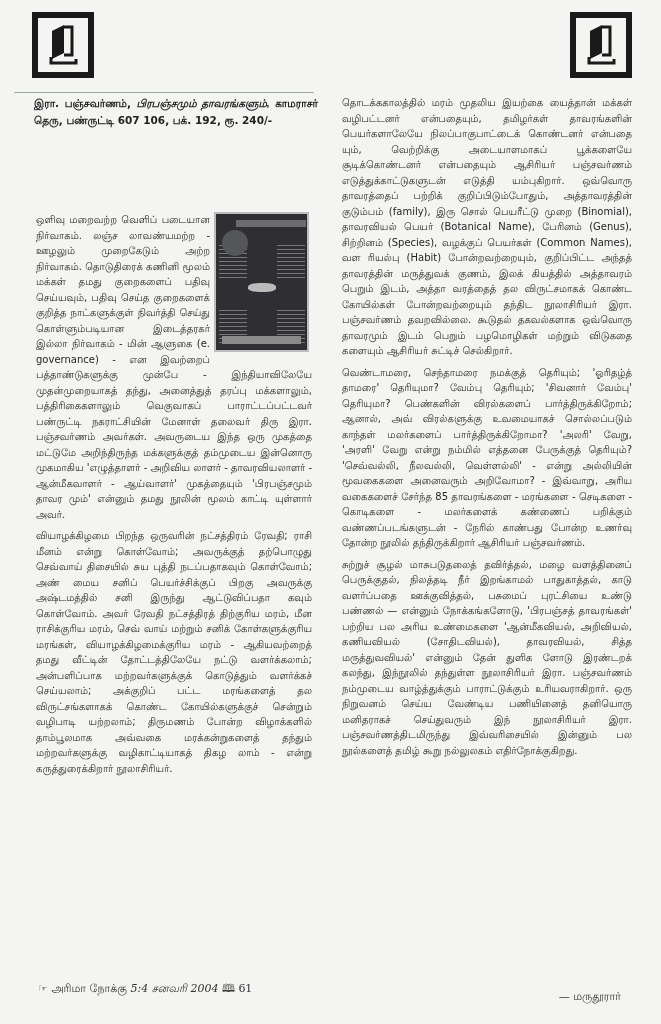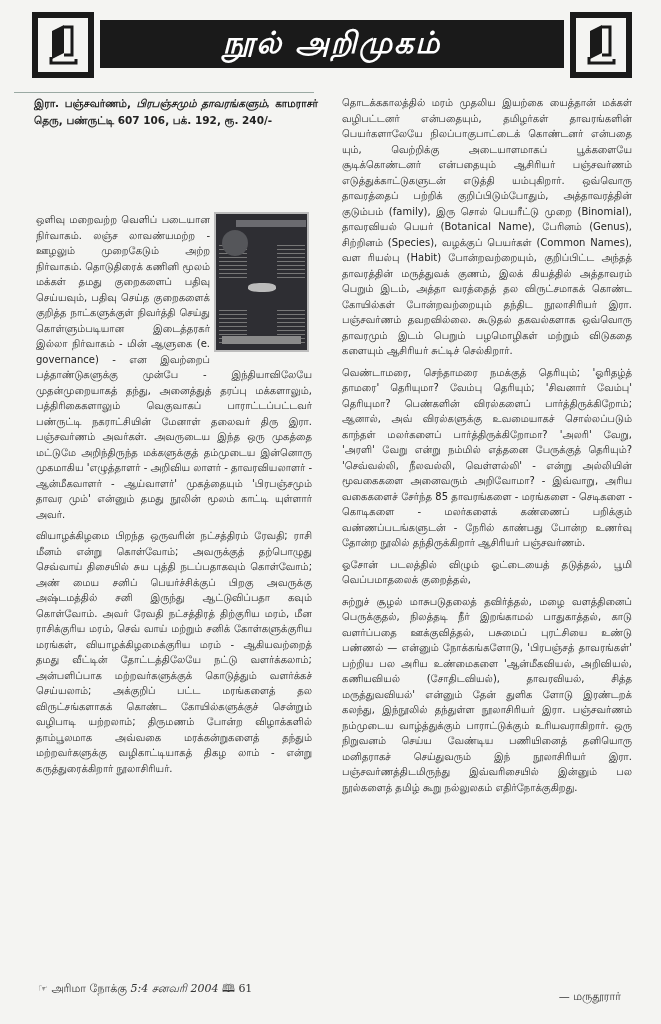--- a/index.html
+++ b/index.html
@@ -48,21 +48,20 @@
 <div class="banner">
   <div class="icon-box left">
     <div class="icon-inner">
       <svg width="34" height="44" viewBox="0 0 34 44">
         <path d="M6 8 L18 2 L18 30 L6 36 Z" fill="#1a1a1a"></path>
         <path d="M18 4 L26 4 L26 32 L18 32" fill="none" stroke="#1a1a1a" stroke-width="3"></path>
         <path d="M5 34 L5 40 L30 40 L30 36" fill="none" stroke="#1a1a1a" stroke-width="3"></path>
       </svg>
     </div>
   </div>
-  <div class="title-bar">நூல் அறிமுகம்</div>
   <div class="icon-box right">
     <div class="icon-inner">
       <svg width="34" height="44" viewBox="0 0 34 44">
         <path d="M6 8 L18 2 L18 30 L6 36 Z" fill="#1a1a1a"></path>
         <path d="M18 4 L26 4 L26 32 L18 32" fill="none" stroke="#1a1a1a" stroke-width="3"></path>
         <path d="M5 34 L5 40 L30 40 L30 36" fill="none" stroke="#1a1a1a" stroke-width="3"></path>
       </svg>
     </div>
   </div>
 </div>
@@ -95,21 +94,20 @@
   <p class="p" style="text-indent:0;">
     <span style="display:block; float:right; width:102px; height:142px;"></span>
     <span>ஒளிவு மறைவற்ற வெளிப் படையான நிர்வாகம். லஞ்ச லாவண்யமற்ற - ஊழலும் முறைகேடும் அற்ற நிர்வாகம். தொடுதிரைக் கணினி மூலம் மக்கள் தமது குறைகளைப் பதிவு செய்யவும், பதிவு செய்த குறைகளைக் குறித்த நாட்களுக்குள் நிவர்த்தி செய்து கொள்ளும்படியான இடைத்தரகர் இல்லா நிர்வாகம் - மின் ஆளுகை (e. governance) - என இவற்றைப் பத்தாண்டுகளுக்கு முன்பே - இந்தியாவிலேயே முதன்முறையாகத் தந்து, அனைத்துத் தரப்பு மக்களாலும், பத்திரிகைகளாலும் வெகுவாகப் பாராட்டப்பட்டவர் பண்ருட்டி நகராட்சியின் மேனாள் தலைவர் திரு இரா. பஞ்சவர்ணம் அவர்கள். அவருடைய இந்த ஒரு முகத்தை மட்டுமே அறிந்திருந்த மக்களுக்குத் தம்முடைய இன்னொரு முகமாகிய 'எழுத்தாளர் - அறிவிய லாளர் - தாவரவியலாளர் - ஆன்மீகவாளர் - ஆய்வாளர்' முகத்தையும் 'பிரபஞ்சமும் தாவர மும்' என்னும் தமது நூலின் மூலம் காட்டி யுள்ளார் அவர்.</span>
   </p>
   <p class="p">வியாழக்கிழமை பிறந்த ஒருவரின் நட்சத்திரம் ரேவதி; ராசி மீனம் என்று கொள்வோம்; அவருக்குத் தற்பொழுது செவ்வாய் திசையில் சுய புத்தி நடப்பதாகவும் கொள்வோம்; அண் மைய சனிப் பெயர்ச்சிக்குப் பிறகு அவருக்கு அஷ்டமத்தில் சனி இருந்து ஆட்டுவிப்பதா கவும் கொள்வோம். அவர் ரேவதி நட்சத்திரத் திற்குரிய மரம், மீன ராசிக்குரிய மரம், செவ் வாய் மற்றும் சனிக் கோள்களுக்குரிய மரங்கள், வியாழக்கிழமைக்குரிய மரம் - ஆகியவற்றைத் தமது வீட்டின் தோட்டத்திலேயே நட்டு வளர்க்கலாம்; அன்பளிப்பாக மற்றவர்களுக்குக் கொடுத்தும் வளர்க்கச் செய்யலாம்; அக்குறிப் பட்ட மரங்களைத் தல விருட்சங்களாகக் கொண்ட கோயில்களுக்குச் சென்றும் வழிபாடி யற்றலாம்; திருமணம் போன்ற விழாக்களில் தாம்பூலமாக அவ்வகை மரக்கன்றுகளைத் தந்தும் மற்றவர்களுக்கு வழிகாட்டியாகத் திகழ லாம் - என்று கருத்துரைக்கிறார் நூலாசிரியர்.</p>
 </div>
 
 <div class="col col-right">
   <p class="p">தொடக்ககாலத்தில் மரம் முதலிய இயற்கை யைத்தான் மக்கள் வழிபட்டனர் என்பதையும், தமிழர்கள் தாவரங்களின் பெயர்களாலேயே நிலப்பாகுபாட்டைக் கொண்டனர் என்பதை யும், வெற்றிக்கு அடையாளமாகப் பூக்களையே சூடிக்கொண்டனர் என்பதையும் ஆசிரியர் பஞ்சவர்ணம் எடுத்துக்காட்டுகளுடன் எடுத்தி யம்புகிறார். ஒவ்வொரு தாவரத்தைப் பற்றிக் குறிப்பிடும்போதும், அத்தாவரத்தின் குடும்பம் (family), இரு சொல் பெயரீட்டு முறை (Binomial), தாவரவியல் பெயர் (Botanical Name), பேரினம் (Genus), சிற்றினம் (Species), வழக்குப் பெயர்கள் (Common Names), வள ரியல்பு (Habit) போன்றவற்றையும், குறிப்பிட்ட அந்தத் தாவரத்தின் மருத்துவக் குணம், இலக் கியத்தில் அத்தாவரம் பெறும் இடம், அத்தா வரத்தைத் தல விருட்சமாகக் கொண்ட கோயில்கள் போன்றவற்றையும் தந்திட நூலாசிரியர் இரா. பஞ்சவர்ணம் தவறவில்லை. கூடுதல் தகவல்களாக ஒவ்வொரு தாவரமும் இடம் பெறும் பழமொழிகள் மற்றும் விடுகதை களையும் ஆசிரியர் சுட்டிச் செல்கிறார்.</p>
   <p class="p">வெண்டாமரை, செந்தாமரை நமக்குத் தெரியும்; 'ஓரிதழ்த் தாமரை' தெரியுமா? வேம்பு தெரியும்; 'சிவனார் வேம்பு' தெரியுமா? பெண்களின் விரல்களைப் பார்த்திருக்கிறோம்; ஆனால், அவ் விரல்களுக்கு உவமையாகச் சொல்லப்படும் காந்தள் மலர்களைப் பார்த்திருக்கிறோமா? 'அலரி' வேறு, 'அரளி' வேறு என்று நம்மில் எத்தனை பேருக்குத் தெரியும்? 'செவ்வல்லி, நீலவல்லி, வெள்ளல்லி' - என்று அல்லியின் மூவகைகளை அனைவரும் அறிவோமா? - இவ்வாறு, அரிய வகைகளைச் சேர்ந்த 85 தாவரங்களை - மரங்களை - செடிகளை - கொடிகளை - மலர்களைக் கண்ணைப் பறிக்கும் வண்ணப்படங்களுடன் - நேரில் காண்பது போன்ற உணர்வு தோன்ற நூலில் தந்திருக்கிறார் ஆசிரியர் பஞ்சவர்ணம்.</p>
-  <p class="p">ஓசோன் படலத்தில் விழும் ஓட்டையைத் தடுத்தல், பூமி வெப்பமாதலைக் குறைத்தல்,</p>
   <p class="p">சுற்றுச் சூழல் மாசுபடுதலைத் தவிர்த்தல், மழை வளத்தினைப் பெருக்குதல், நிலத்தடி நீர் இறங்காமல் பாதுகாத்தல், காடு வளர்ப்பதை ஊக்குவித்தல், பசுமைப் புரட்சியை உண்டு பண்ணல் — என்னும் நோக்கங்களோடு, 'பிரபஞ்சத் தாவரங்கள்' பற்றிய பல அரிய உண்மைகளை 'ஆன்மீகவியல், அறிவியல், கணியவியல் (சோதிடவியல்), தாவரவியல், சித்த மருத்துவவியல்' என்னும் தேன் துளிக ளோடு இரண்டறக் கலந்து, இந்நூலில் தந்துள்ள நூலாசிரியர் இரா. பஞ்சவர்ணம் நம்முடைய வாழ்த்துக்கும் பாராட்டுக்கும் உரியவராகிறார். ஒரு நிறுவனம் செய்ய வேண்டிய பணியினைத் தனியொரு மனிதராகச் செய்துவரும் இந் நூலாசிரியர் இரா. பஞ்சவர்ணத்திடமிருந்து இவ்வரிசையில் இன்னும் பல நூல்களைத் தமிழ் கூறு நல்லுலகம் எதிர்நோக்குகிறது.</p>
 </div>
 
 <div class="signature">— மருதூரார்</div>
 
 <div class="footer-credit">
   <span>☞</span>
   <span>அரிமா நோக்கு</span>
   <span class="it">5:4 சனவரி 2004</span>
   <span>🕮</span>

